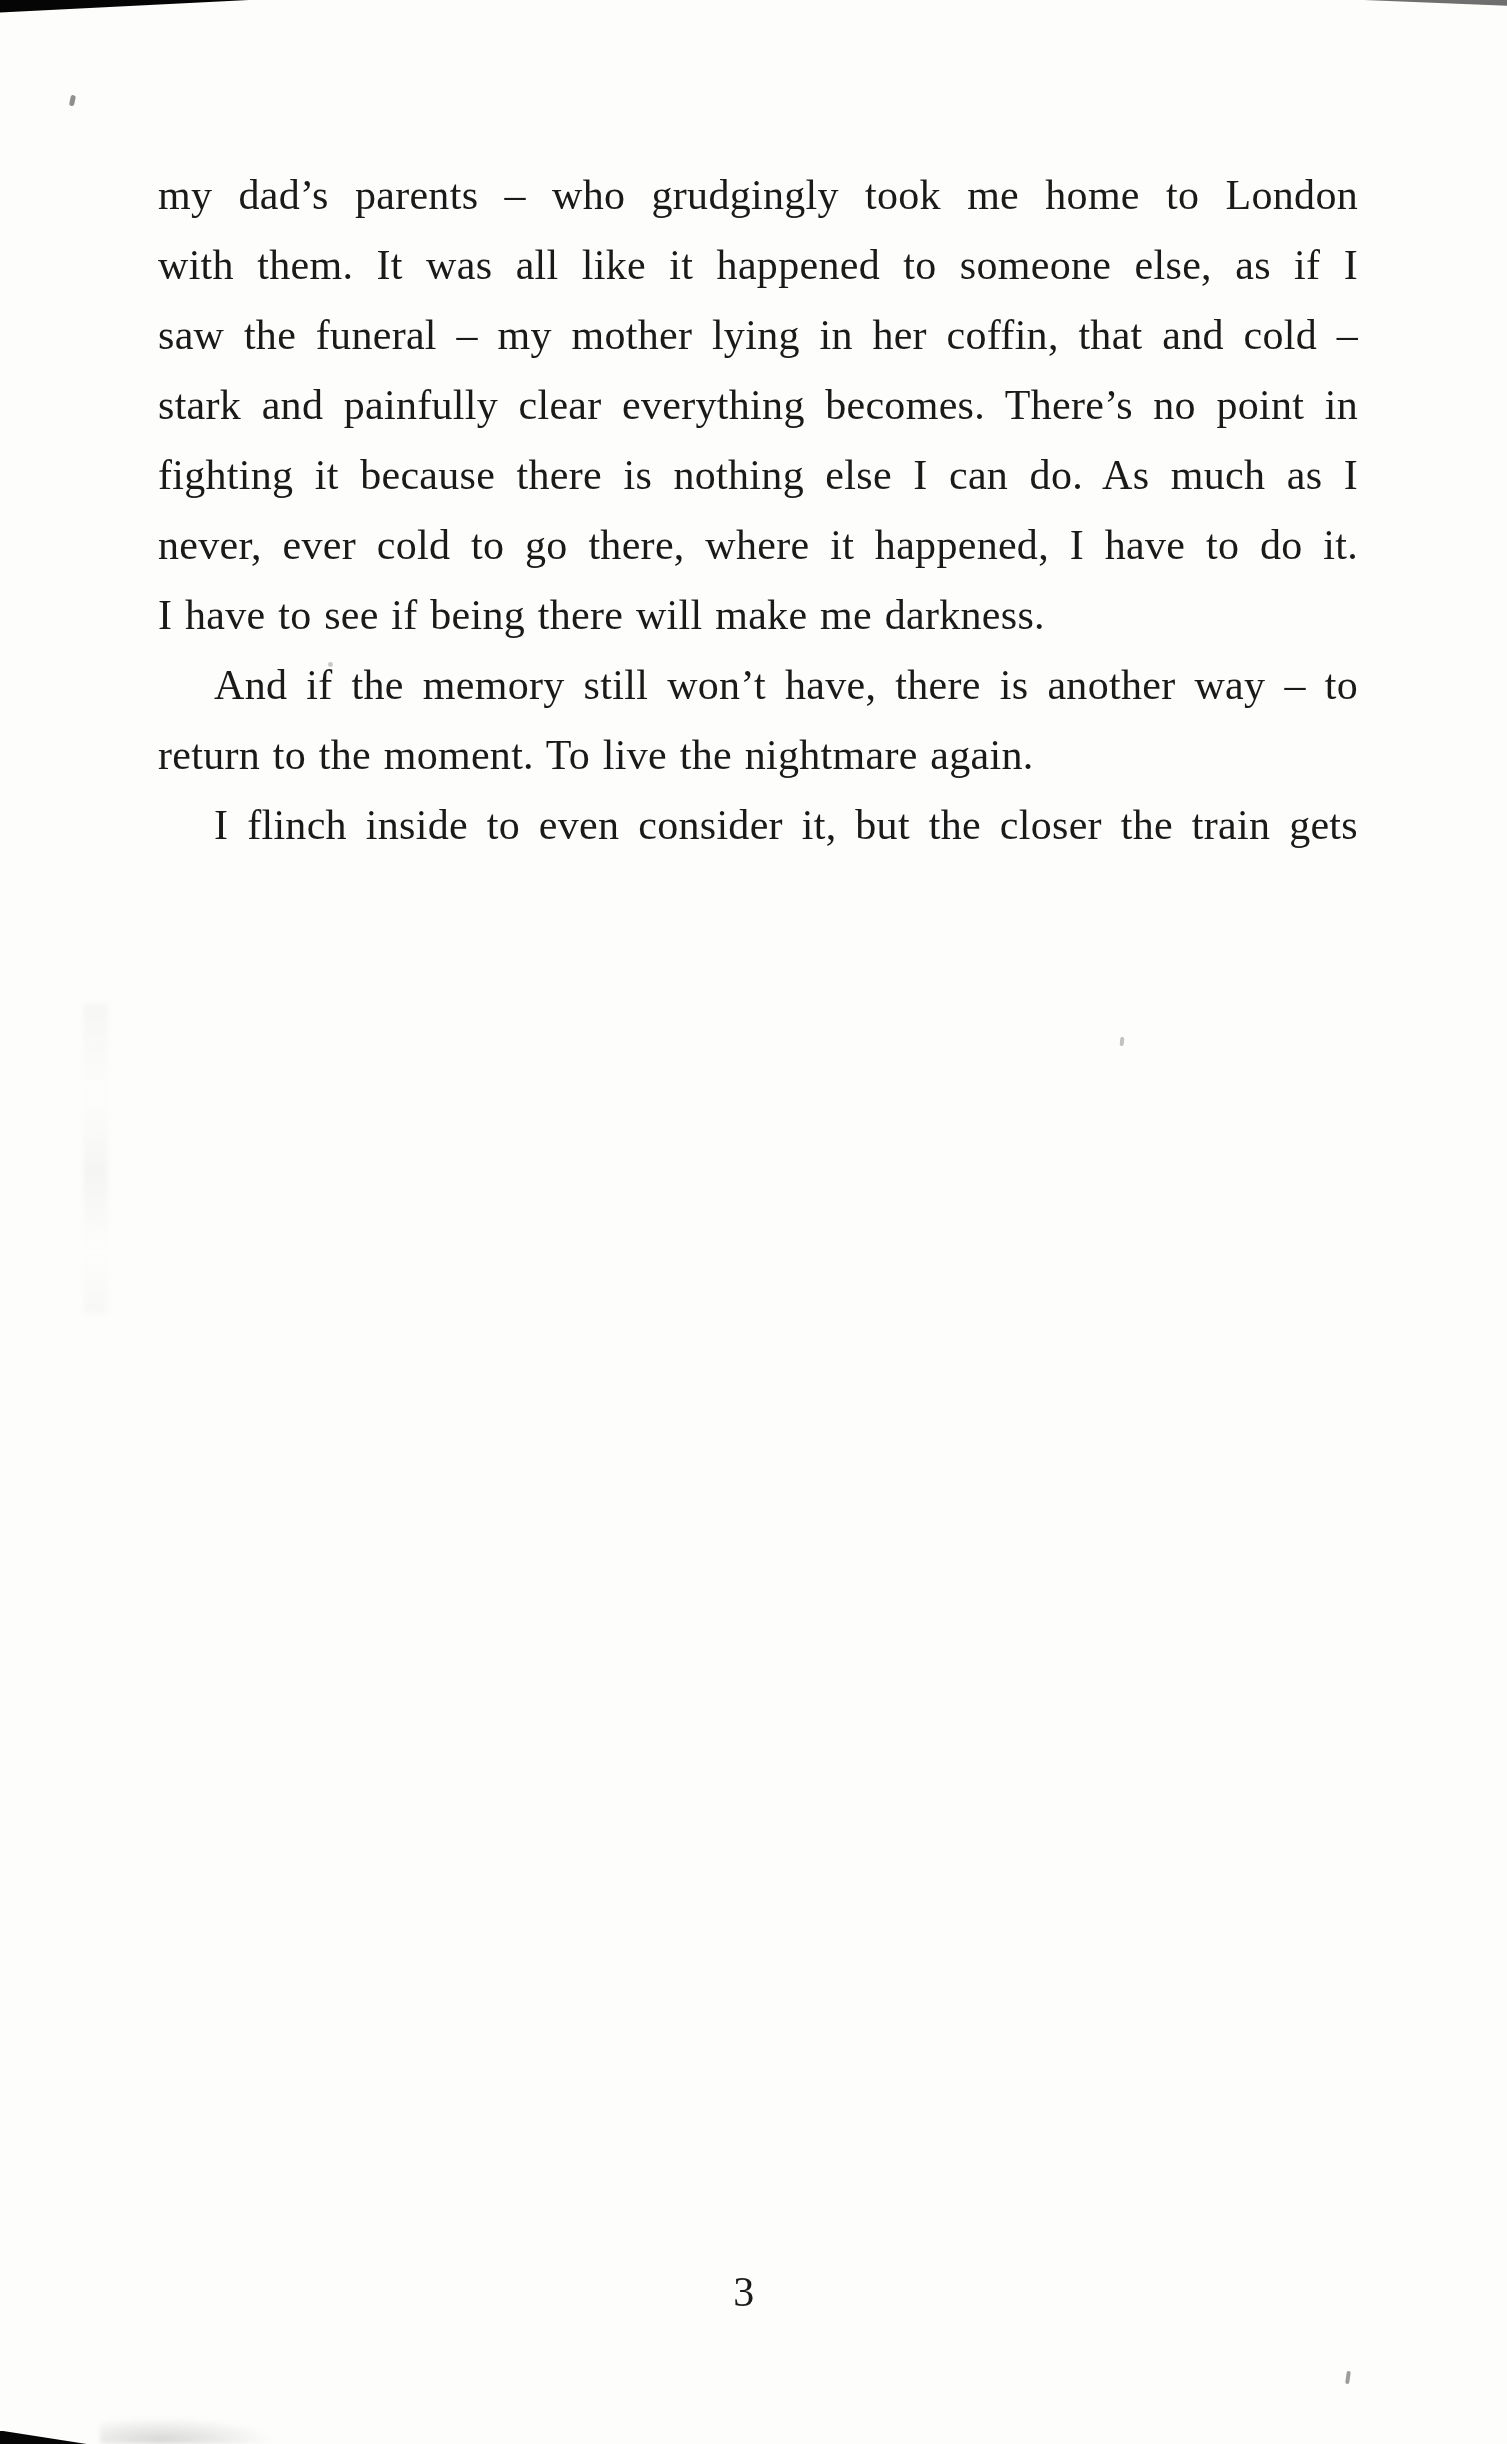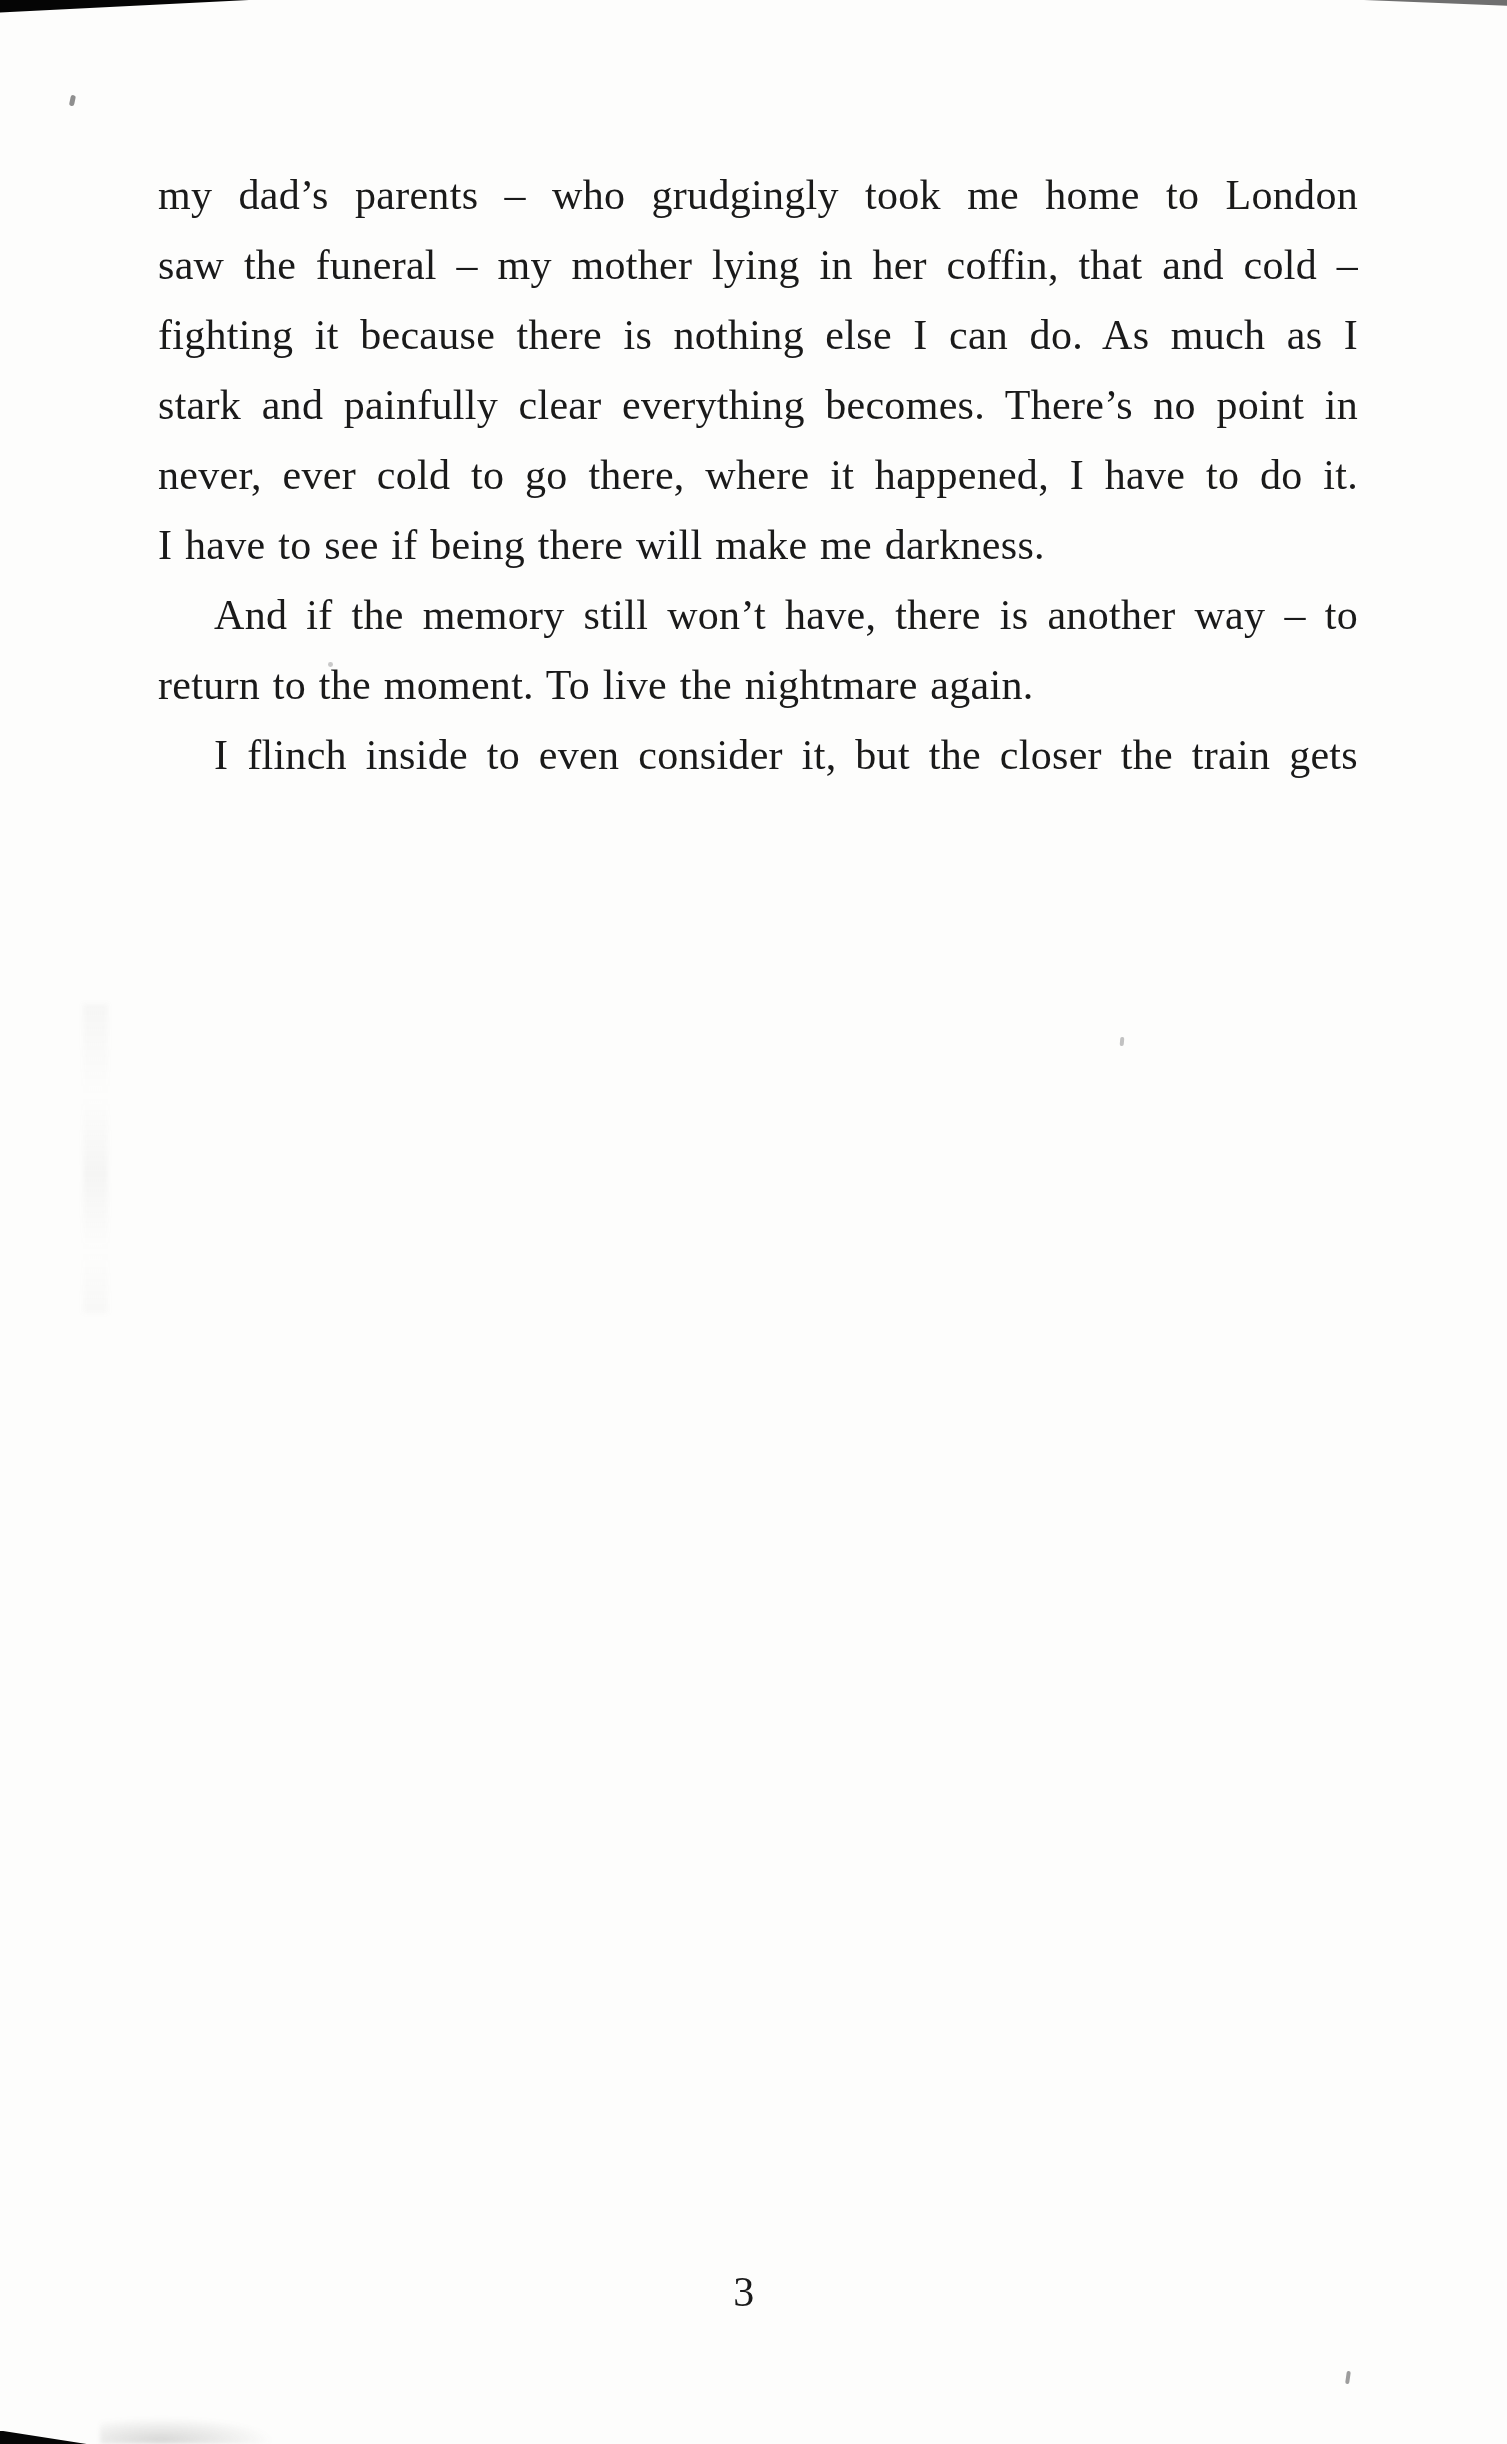--- a/index.html
+++ b/index.html
@@ -126,23 +126,24 @@
   <div class="art art-bl"></div>
   <div class="art art-bsmudge"></div>
   <div class="art speck-1"></div>
   <div class="art speck-2"></div>
   <div class="art speck-3"></div>
   <div class="art speck-4"></div>
   <div class="art streaks"></div>
 
   <div class="text-block">
       <div class="line j">my dad’s parents – who grudgingly took me home to London</div>
+      <div class="line j">with them. It was all like it happened to someone else, as if I</div>
       <div class="line j">saw the funeral – my mother lying in her coffin, that and cold –</div>
+      <div class="line j">stark and painfully clear everything becomes. There’s no point in</div>
       <div class="line j">fighting it because there is nothing else I can do. As much as I</div>
-      <div class="line j">stark and painfully clear everything becomes. There’s no point in</div>
       <div class="line j">never, ever cold to go there, where it happened, I have to do it.</div>
       <div class="line">I have to see if being there will make me darkness.</div>
       <div class="line j ind">And if the memory still won’t have, there is another way – to</div>
       <div class="line">return to the moment. To live the nightmare again.</div>
       <div class="line j ind">I flinch inside to even consider it, but the closer the train gets</div>
     </div>
 
   <div class="folio">3</div>
 
 </div>

